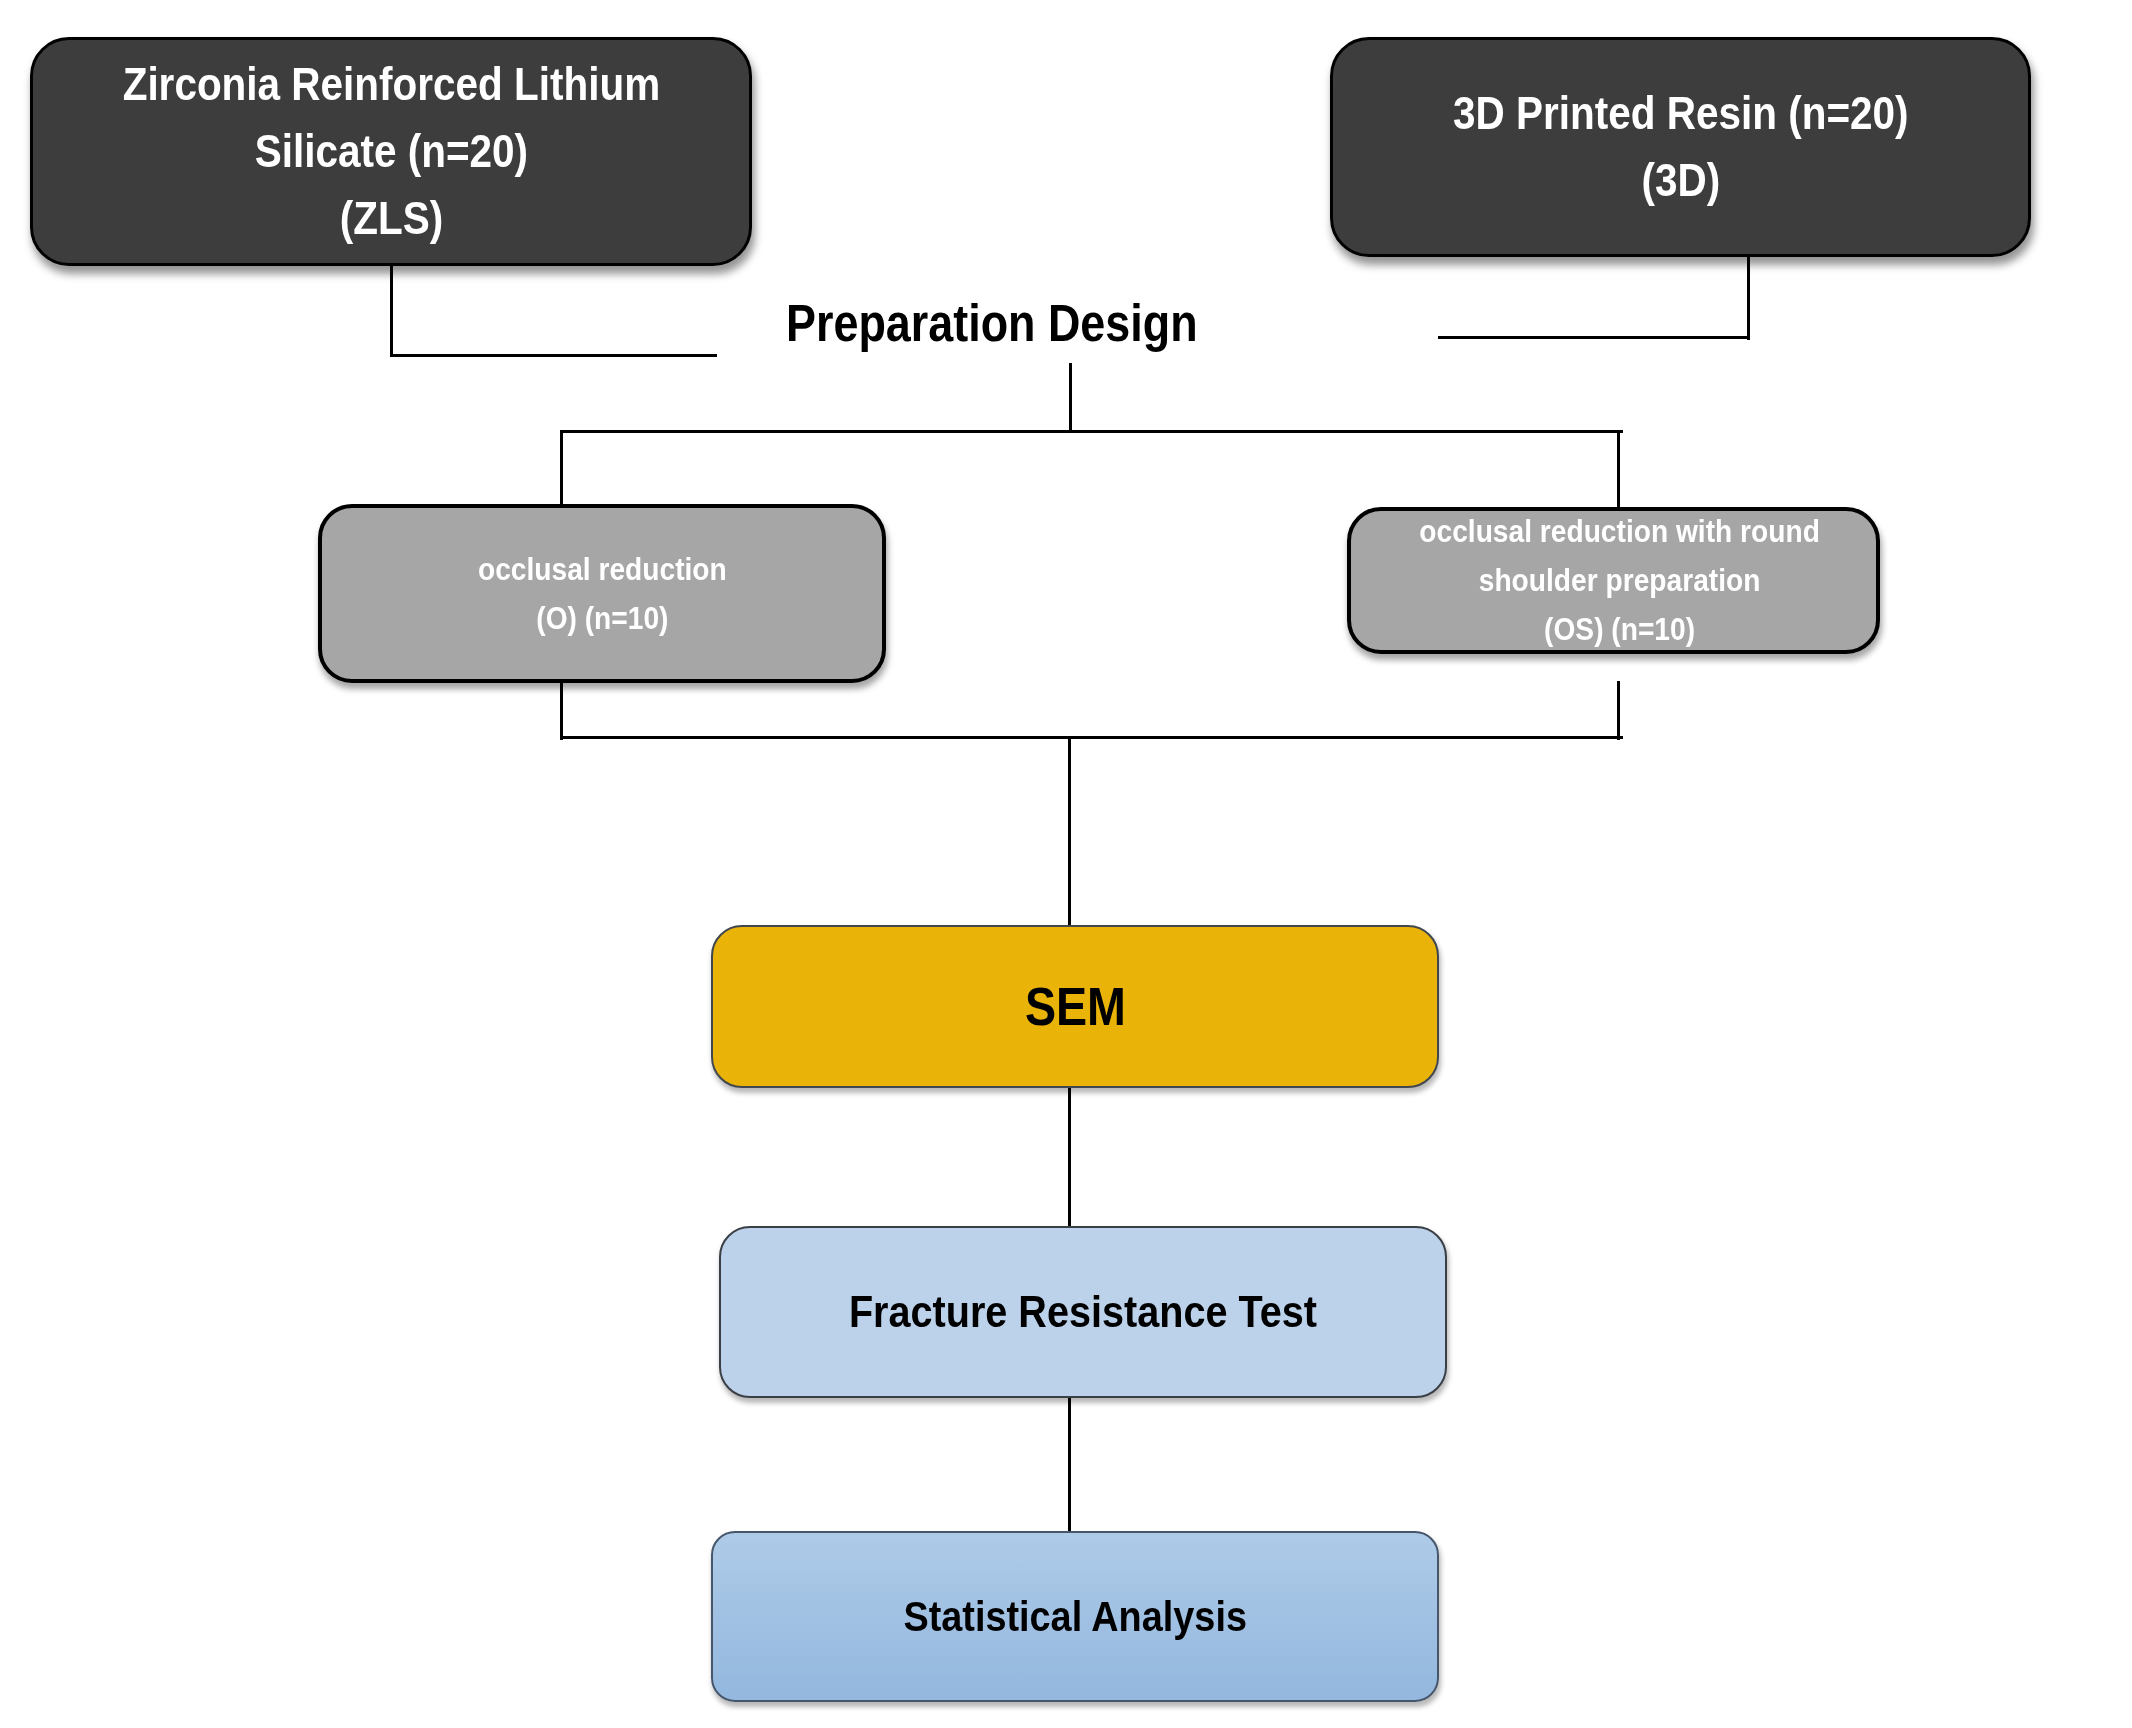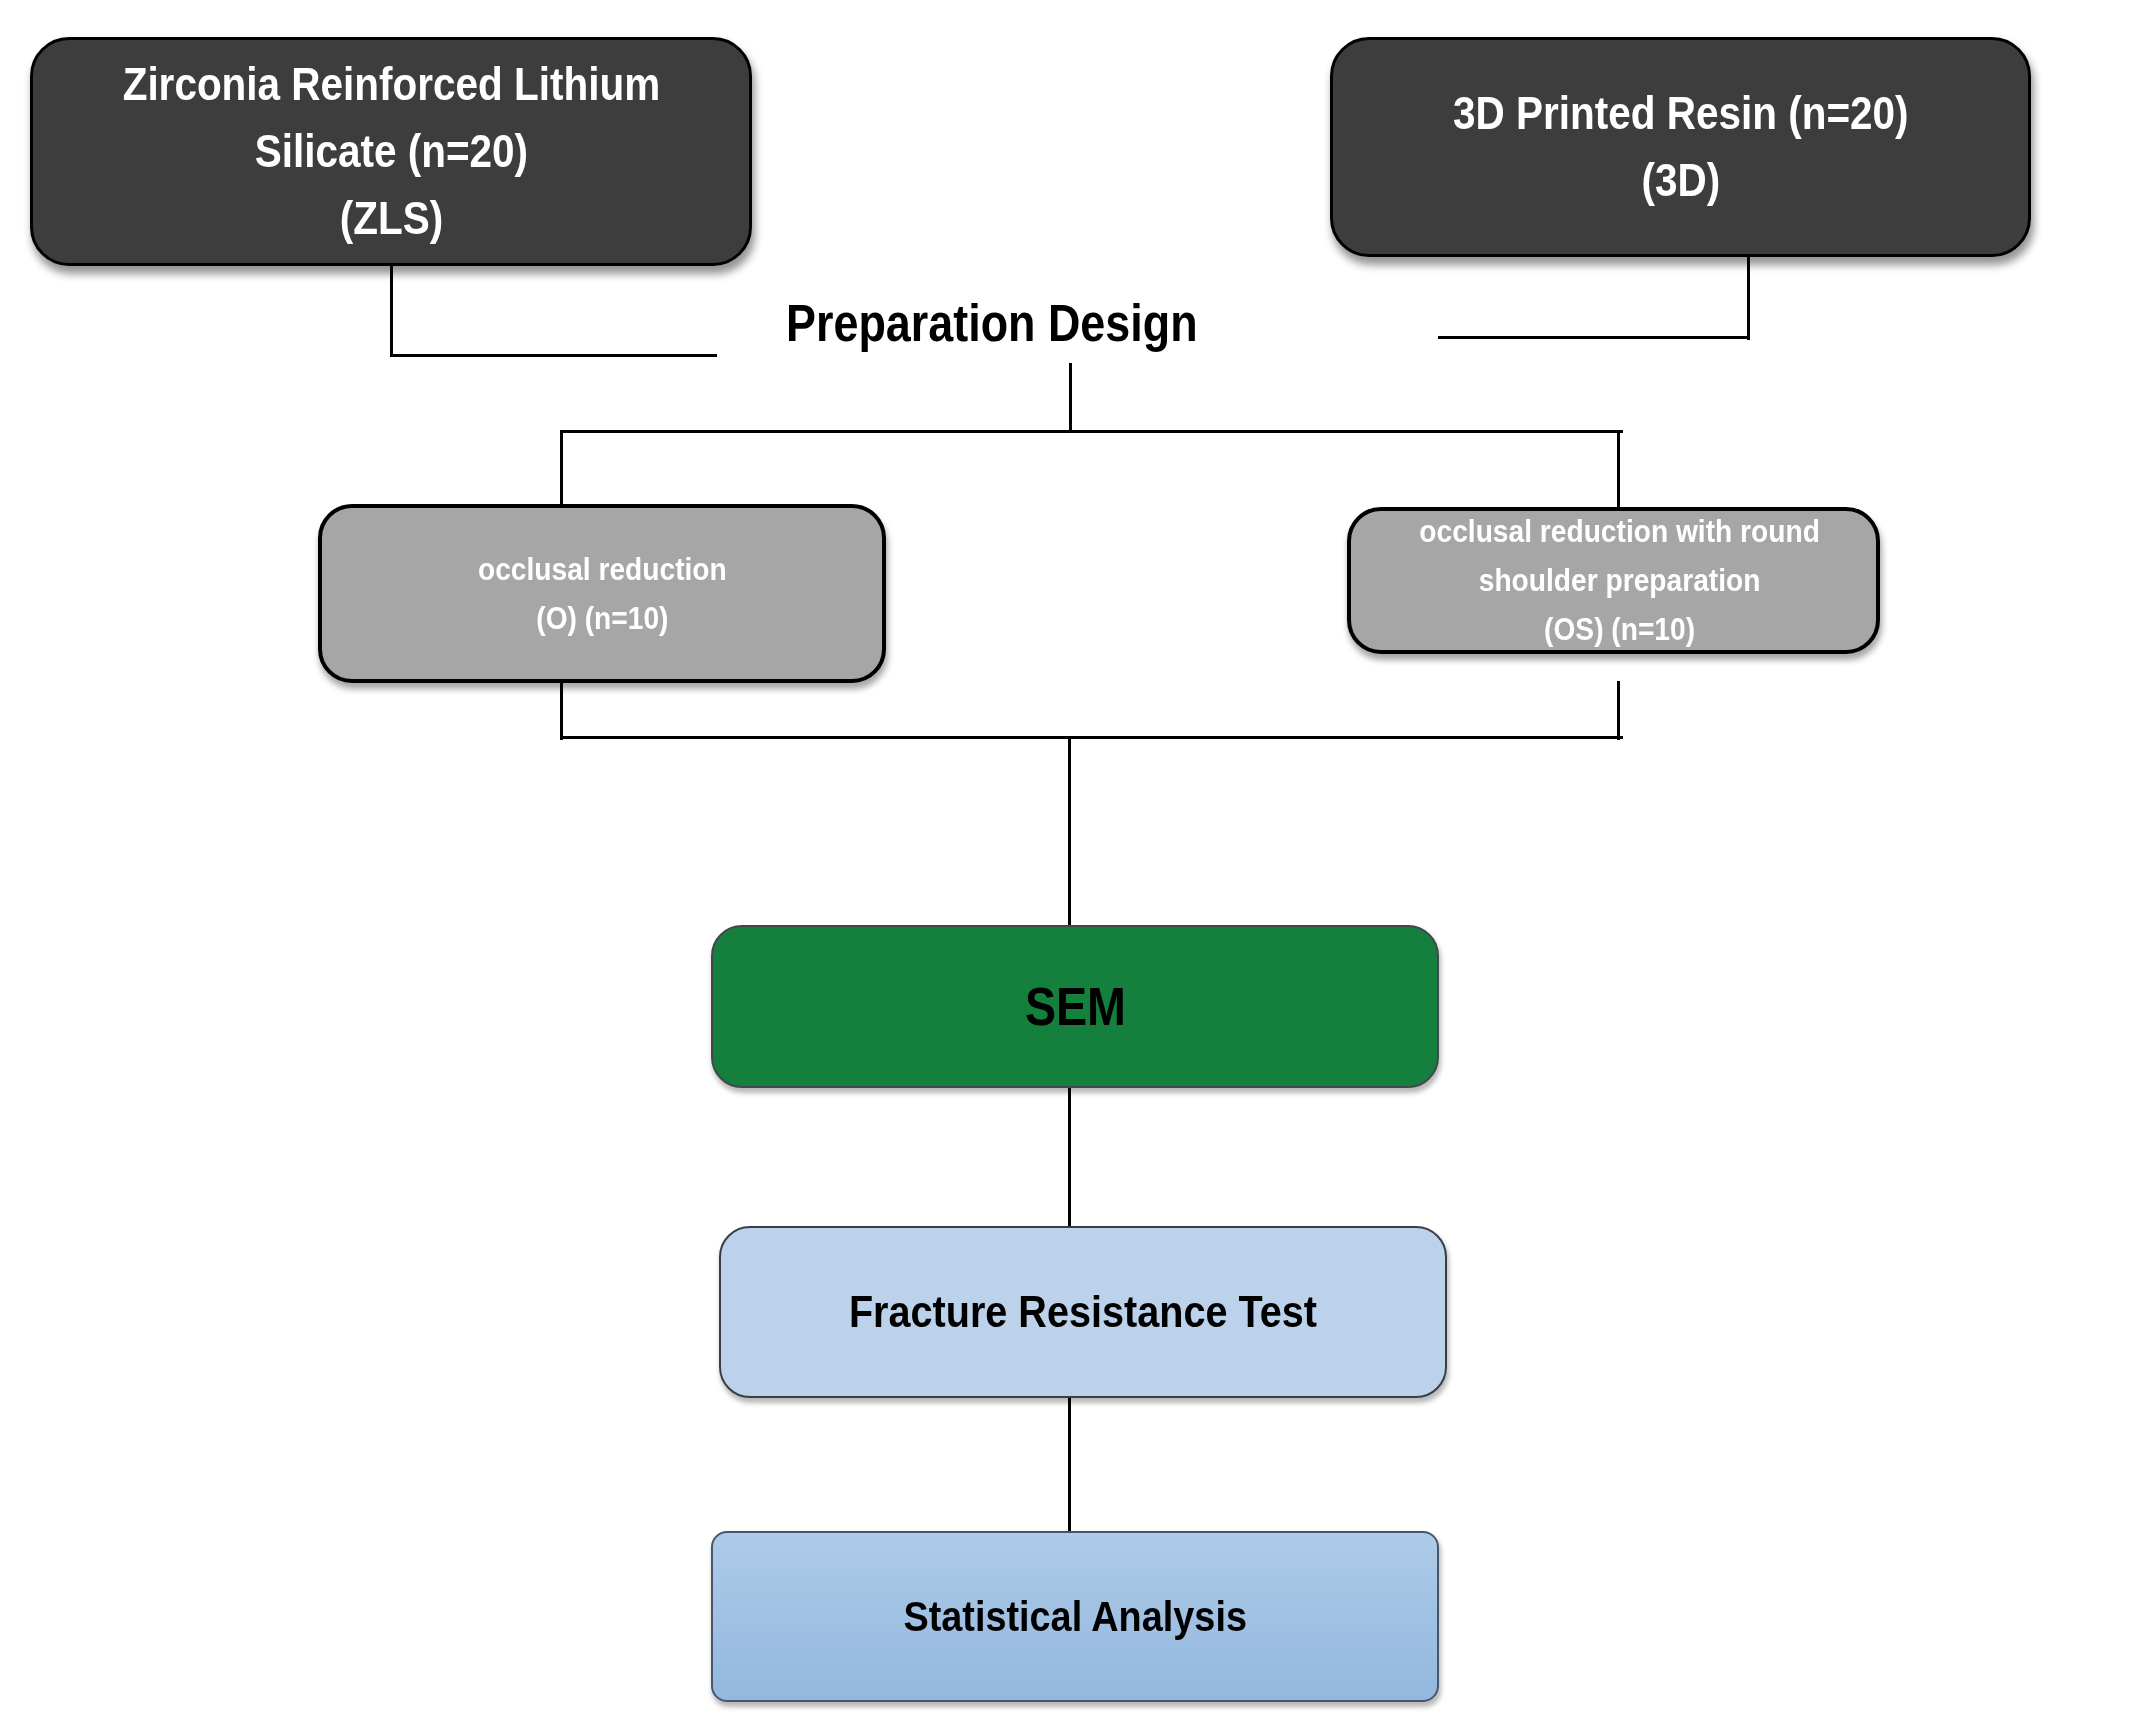--- a/index.html
+++ b/index.html
@@ -51,42 +51,42 @@
     color:#ffffff;
     font-size:32px;
     line-height:49px;
     box-shadow:1.7px 6px 6.8px rgba(0,0,0,0.35);
   }
   .box-o { left:318px; top:504px; width:568px; height:179px; }
   .box-os{ left:1347px;top:507px; width:533px; height:147px;padding-left:12px; }
 
   .box-sem{
     left:711px; top:925px; width:728px; height:163px;
-    background:#15803d;
+    background:#eab308;
     border:2.6px solid #41474f;
     border-radius:31px;
     color:#000000;
     font-size:53px;
     box-shadow:1.7px 4.3px 5.1px rgba(0,0,0,0.28);
   }
   .box-frac{
     left:711px; top:1226px; width:728px; height:172px;
     background:#bcd2ea;
     border:2.6px solid #3a3f46;
     border-radius:31px;
     color:#000000;
     font-size:45px;
     box-shadow:1.7px 4.3px 5.1px rgba(0,0,0,0.28);
     margin-left:8px;
   }
   .box-stat{
     left:711px; top:1531px; width:728px; height:171px;
     background:linear-gradient(180deg,#aecbe8 0%,#93b7de 100%);
     border:2.6px solid #46566b;
-    border-radius:16px;
+    border-radius:24px;
     color:#000000;
     font-size:43px;
     box-shadow:1.7px 4.3px 5.1px rgba(0,0,0,0.28);
     justify-content:center;
   }
 
   .line{ position:absolute; background:#000000; }
   .l-zls-v   { left:390px;  top:264px;  width:3.4px;    height:93px; }
   .l-zls-h   { left:390px;  top:354px;  width:327px;  height:3.4px;  }
   .l-3d-v    { left:1747px; top:257px;  width:3.4px;    height:83px;  }

